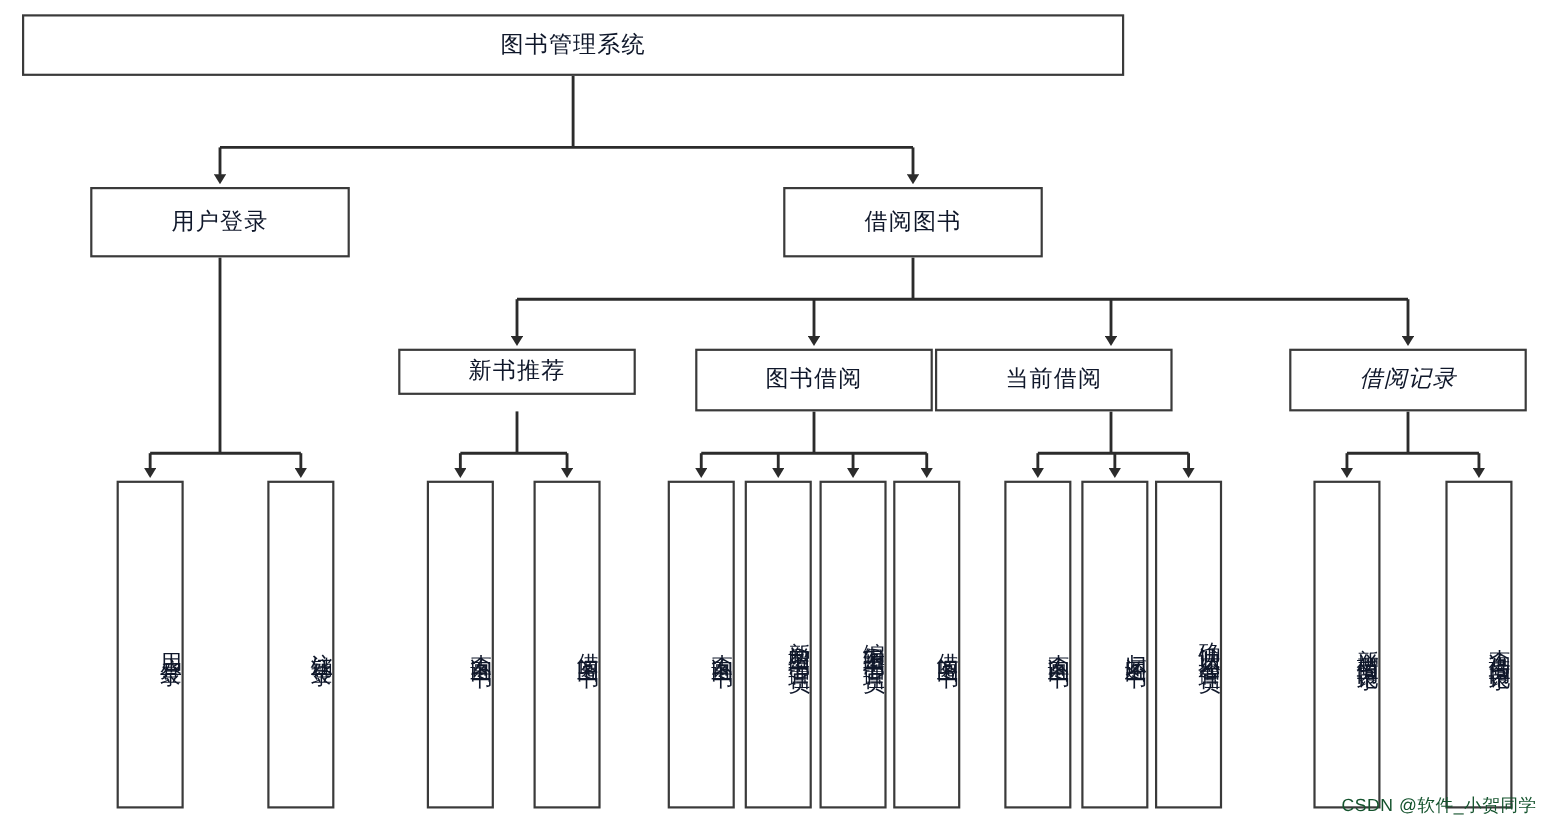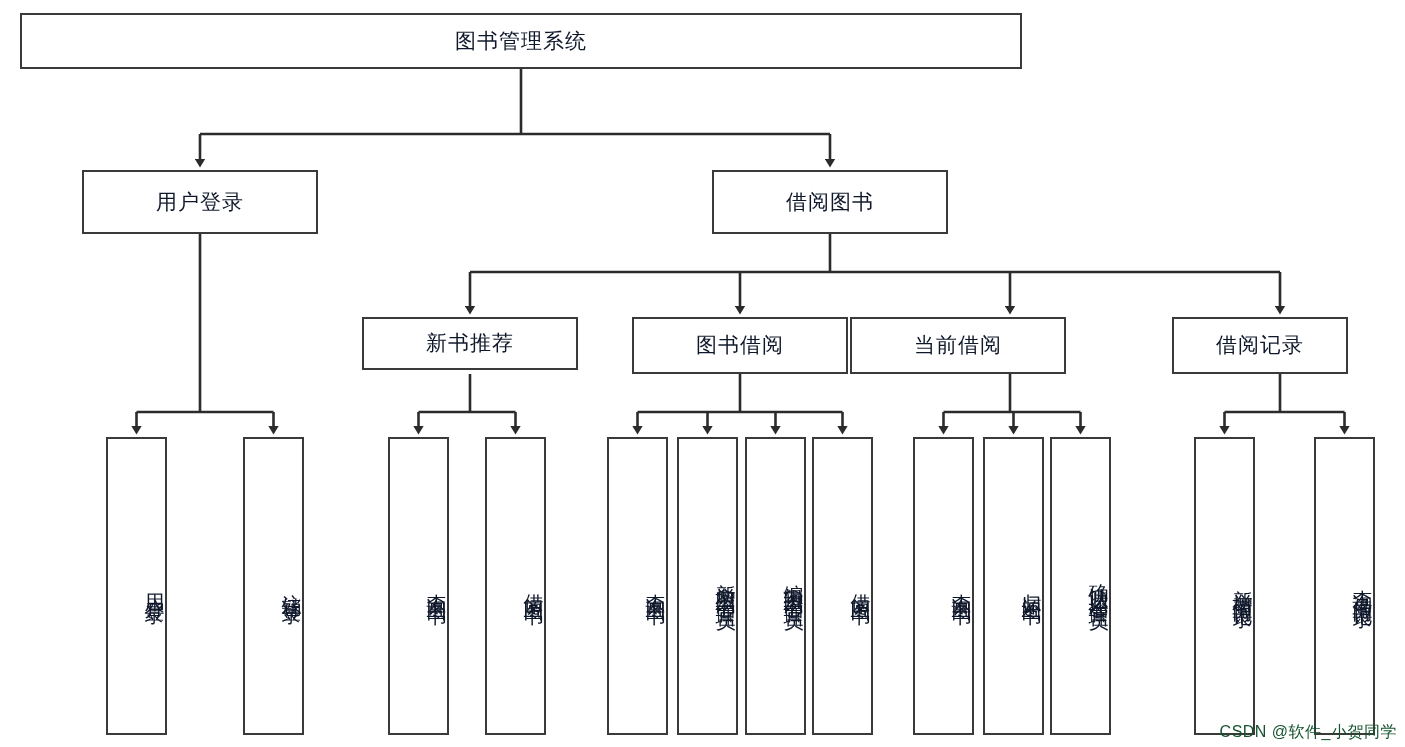--- a/index.html
+++ b/index.html
@@ -117,30 +117,30 @@
   <div id="nodes-layer">
       <div class="node horiz" style="left: 20px; top: 13px; width: 1002px; height: 56px;">
         <span class="hlabel">图书管理系统</span>
       </div>
       <div class="node horiz" style="left: 82px; top: 170px; width: 236px; height: 64px;">
         <span class="hlabel">用户登录</span>
       </div>
       <div class="node horiz" style="left: 712px; top: 170px; width: 236px; height: 64px;">
         <span class="hlabel">借阅图书</span>
       </div>
-      <div class="node horiz" style="left: 362px; top: 317px; width: 216px; height: 53px;">
+      <div class="node horiz" style="left: 362px; top: 317px; width: 216px; height: 42px;">
         <span class="hlabel">新书推荐</span>
       </div>
       <div class="node horiz" style="left: 632px; top: 317px; width: 216px; height: 57px;">
         <span class="hlabel">图书借阅</span>
       </div>
       <div class="node horiz" style="left: 850px; top: 317px; width: 216px; height: 57px;">
         <span class="hlabel">当前借阅</span>
       </div>
-      <div class="node horiz" style="left: 1172px; top: 317px; width: 176px; height: 57px;">
+      <div class="node horiz" style="left: 1172px; top: 317px; width: 216px; height: 57px; font-style: italic;">
         <span class="hlabel">借阅记录</span>
       </div>
       <div class="node vert" style="left: 106px; top: 437px; width: 61px; height: 298px;">
         <span class="vlabel">用户登录</span>
       </div>
       <div class="node vert" style="left: 243px; top: 437px; width: 61px; height: 298px;">
         <span class="vlabel">注销登录</span>
       </div>
       <div class="node vert" style="left: 388px; top: 437px; width: 61px; height: 298px;">
         <span class="vlabel">查询图书</span>

